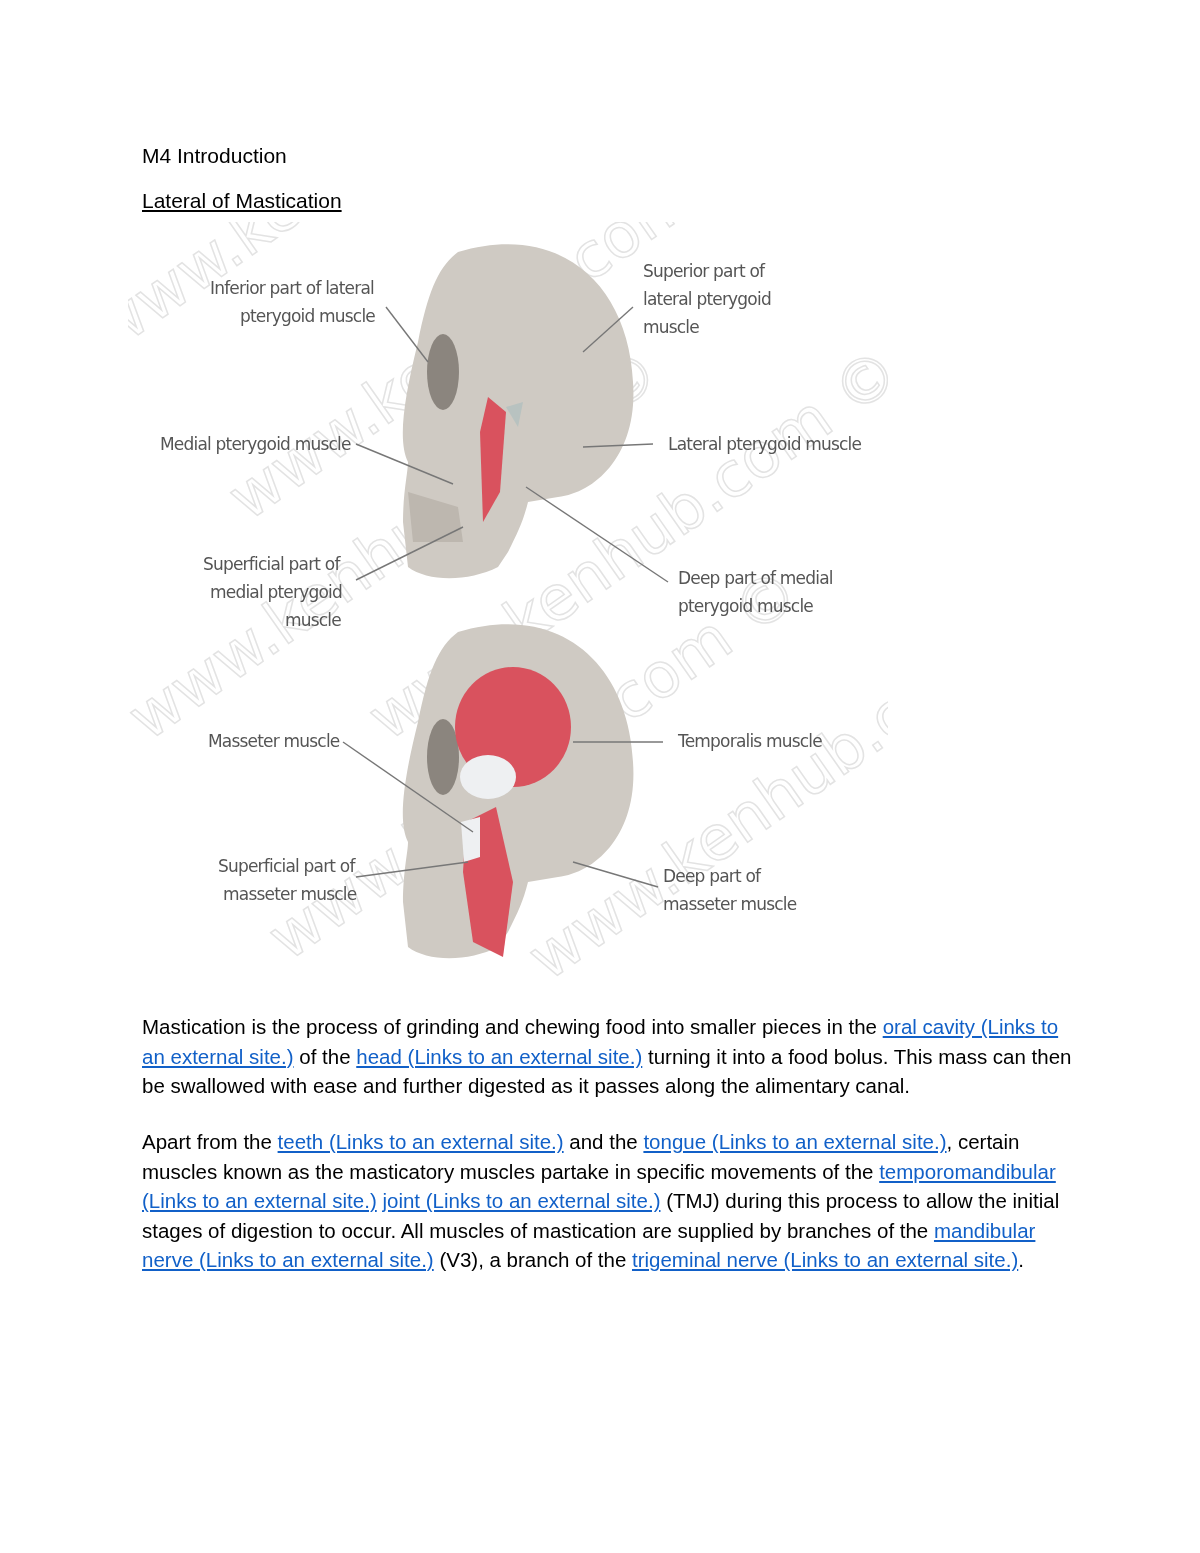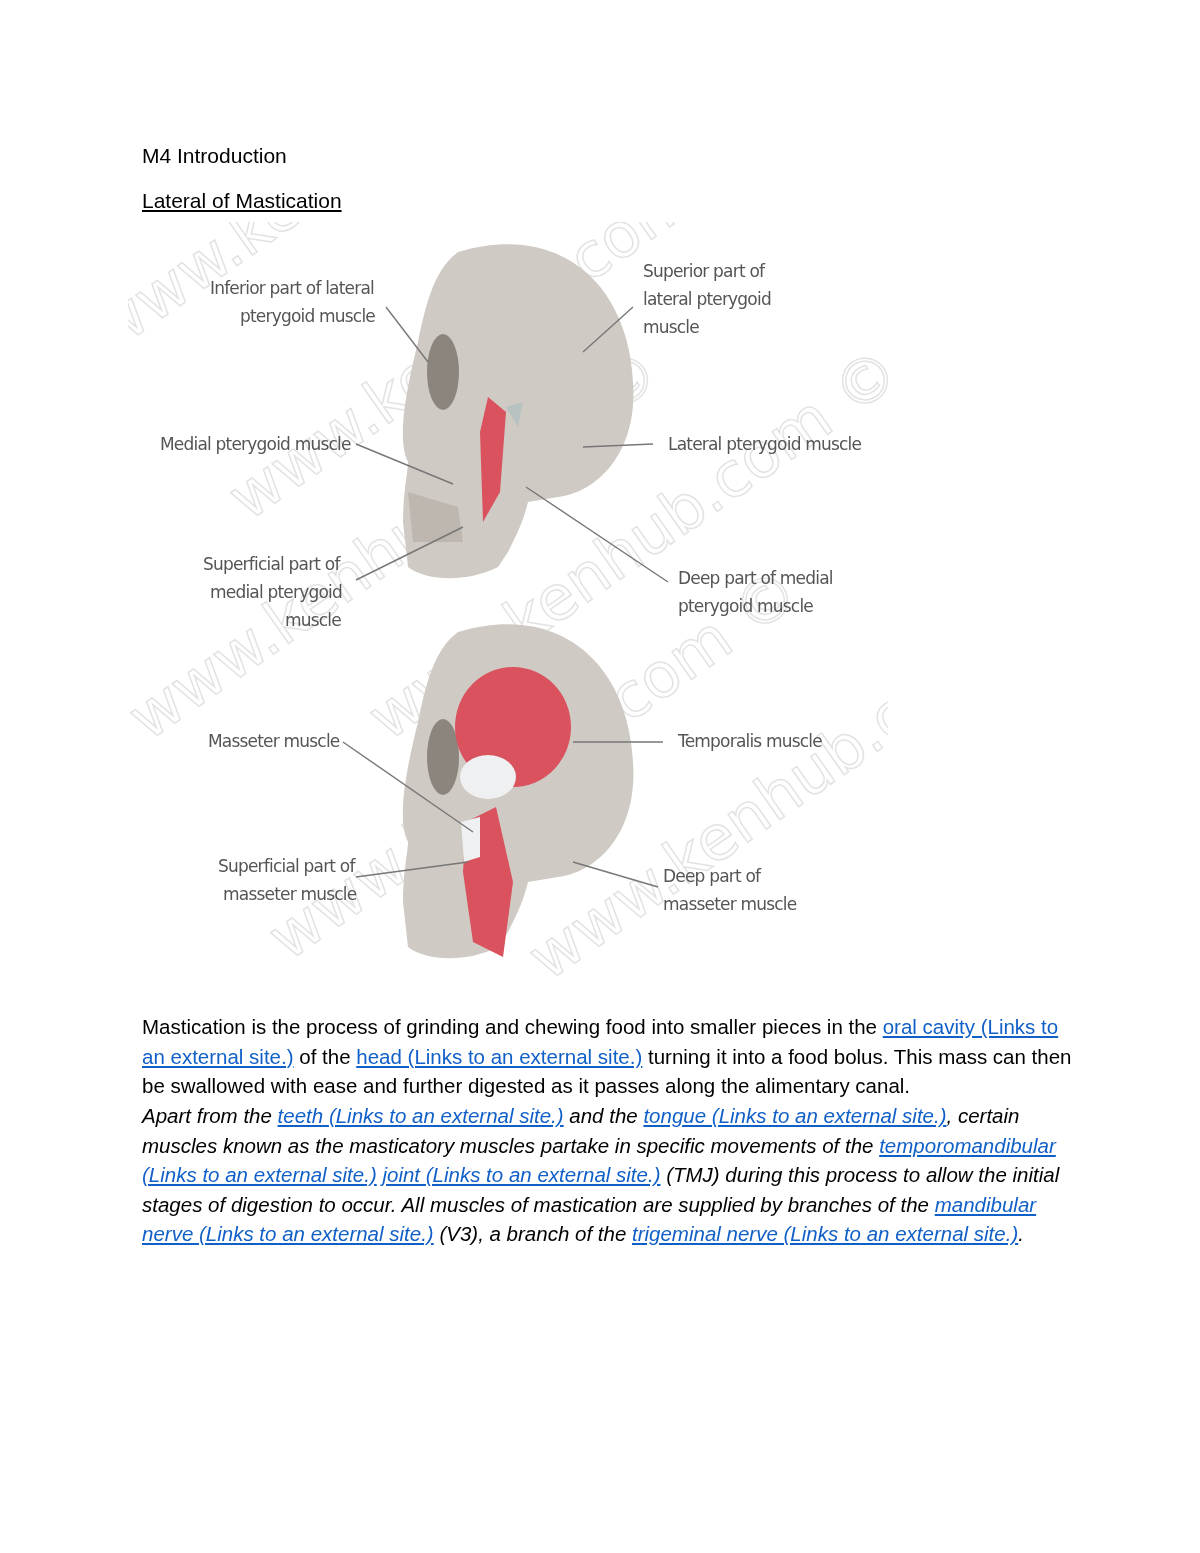--- a/index.html
+++ b/index.html
@@ -5,21 +5,21 @@
   html, body { margin: 0; padding: 0; background: #ffffff; }
   body { width: 1200px; height: 1553px; position: relative; overflow: hidden;
          font-family: "Liberation Sans", sans-serif; color: #000; }
   .page { position: absolute; left: 0; top: 0; width: 960px; height: 1553px; }
   .heading1 { position: absolute; left: 142px; top: 142px; font-size: 21px; line-height: 28px; }
   .heading2 { position: absolute; left: 142px; top: 187px; font-size: 21px; line-height: 28px; text-decoration: underline; }
   .figure { position: absolute; left: 128px; top: 222px; width: 760px; height: 756px; background: #fff; }
   .figure svg { width: 100%; height: 100%; display: block; }
   .para { position: absolute; left: 142px; width: 930px; font-size: 20.5px; line-height: 29.5px; }
   .p1 { top: 1012px; }
-  .p2 { top: 1101px; font-style: italic; }
+  .p2 { top: 1127px; }
   a.ext { color: #1160c8; text-decoration: underline; }
   .lbl { font-family: "DejaVu Sans", sans-serif; font-size: 17px; fill: #555; letter-spacing: -0.8px; }
   .wm { font-family: "DejaVu Sans", sans-serif; font-size: 62px; fill: none; stroke: #e3e3e3; stroke-width: 1.5; }
   .leader { stroke: #777; stroke-width: 1.4; fill: none; }
 </style>
 </head>
 <body>
 
 <div class="page">
 

